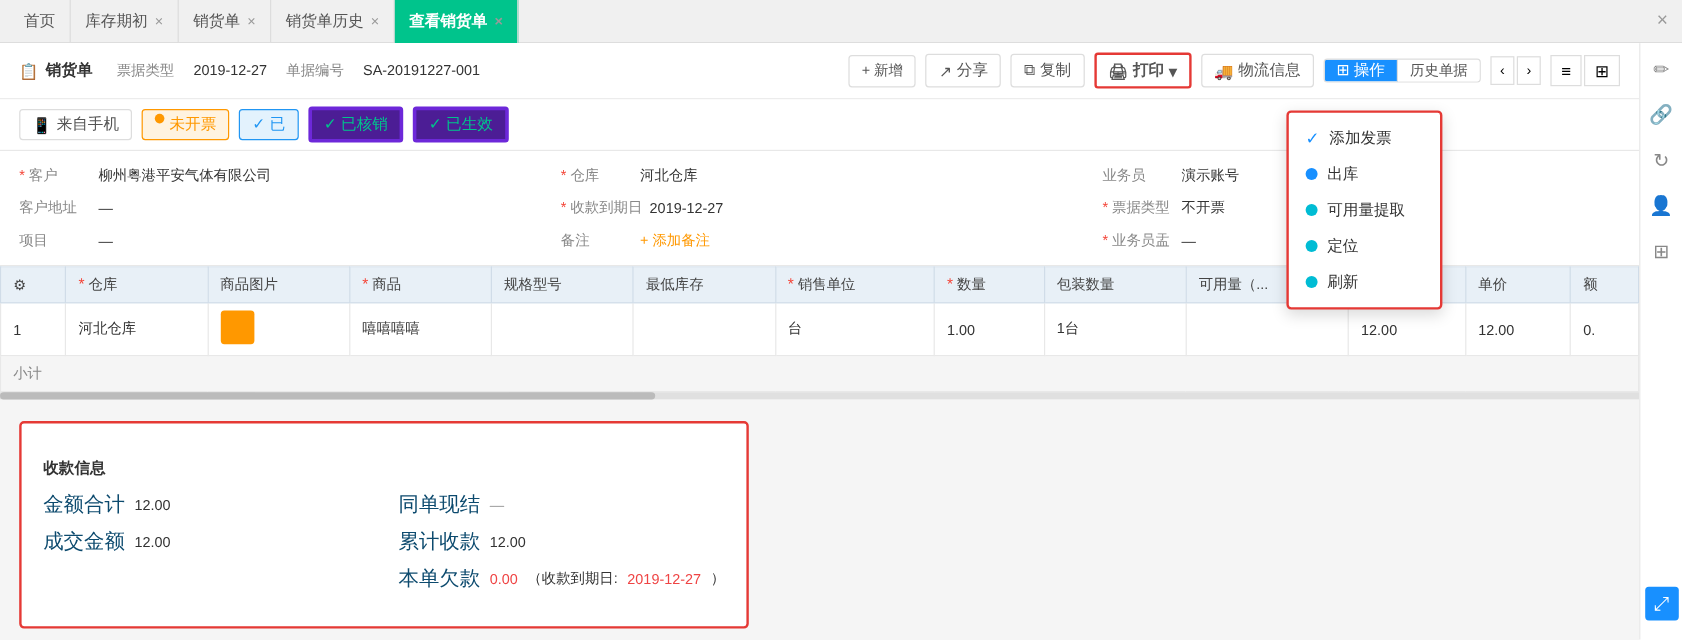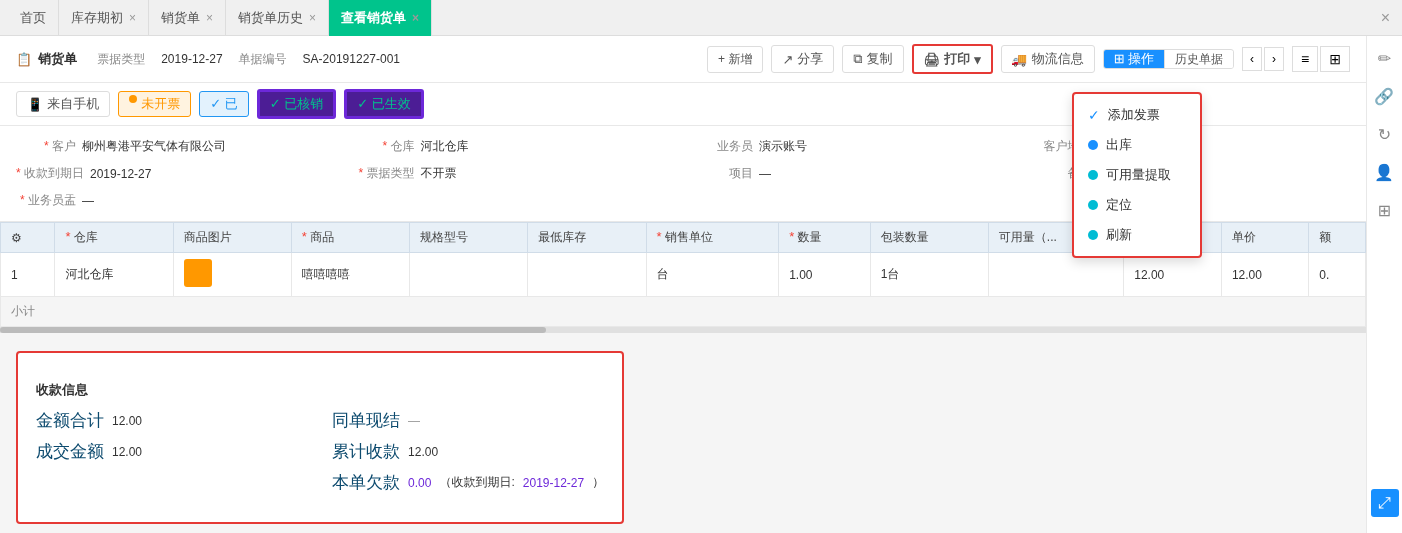--- a/index.html
+++ b/index.html
@@ -171,24 +171,23 @@
     }
     .badge-orange { background: #fff3e0; border: 1px solid #ff9800; color: #ff9800; }
     .badge-blue { background: #e3f2fd; border: 1px solid #2196f3; color: #2196f3; }
     .badge-teal { background: #4c1d95; border: 3px solid #6d28d9; color: #00c48c; }
 
     
     .fields-area {
       background: #fff;
       padding: 12px 16px;
       display: grid;
-      grid-template-columns: 1fr 1fr 1fr 1fr;
+      grid-template-columns: 1fr 1fr 1fr;
       gap: 10px 20px;
       border-bottom: 1px solid #e8e8e8;
-      text-align: right;
     }
     .field-row {
       display: flex;
       align-items: center;
       gap: 6px;
     }
     .field-label {
       color: #888;
       white-space: nowrap;
       font-size: 12px;
@@ -282,21 +281,21 @@
     }
     .payment-label {
       color: #0c4a6e;
       font-size: 17px;
       min-width: 60px;
     }
     .payment-value {
       color: #333;
       font-size: 12px;
     }
-    .payment-value.red { color: #6d28d9; }
+    .payment-value.red { color: #ef4444; }
     .payment-value.gray { color: #999; }
 
     
     .dropdown-menu {
       position: absolute;
       top: 92px;
       right: 200px;
       background: #fff;
       border: 2px solid #e53935;
       border-radius: 4px;

